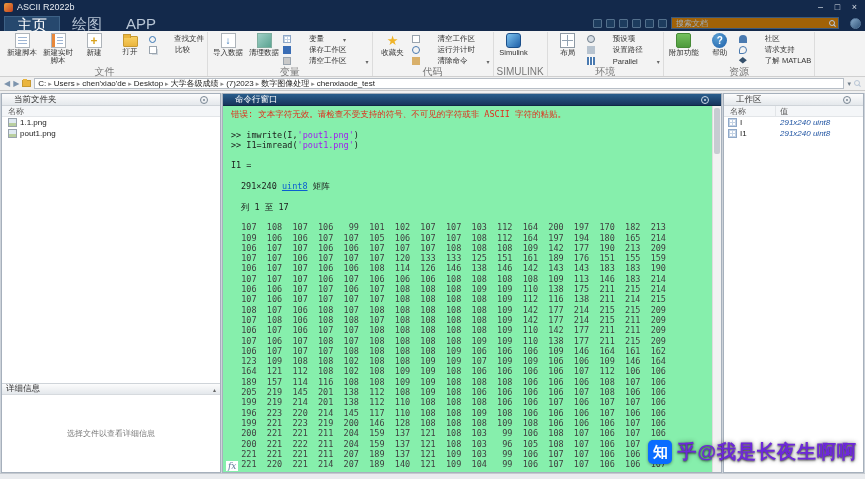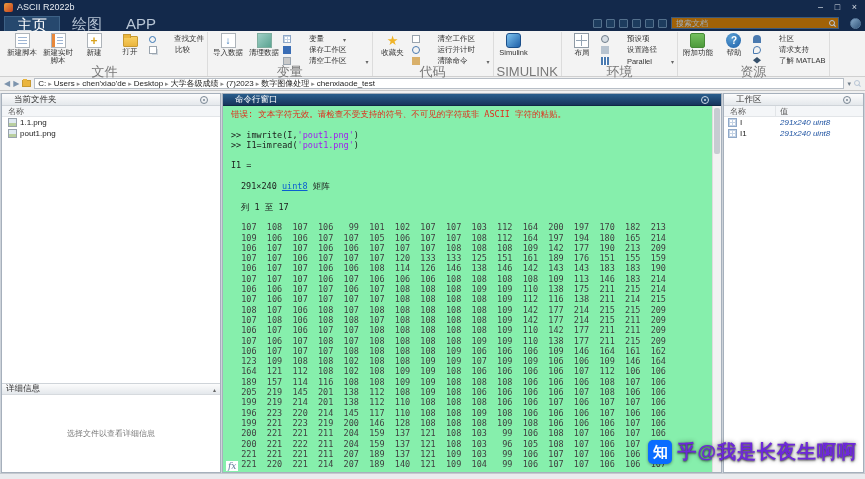--- a/index.html
+++ b/index.html
@@ -23,21 +23,21 @@
   .doc-search::placeholder{color:#9fb0c2;}
   .search-glass{width:7px;height:7px;position:relative;margin-left:-14px;}
   .search-glass::before{content:"";position:absolute;width:4px;height:4px;border:1px solid #b9c6d6;border-radius:50%;left:0;top:0;}
   .search-glass::after{content:"";position:absolute;width:3px;height:1px;background:#b9c6d6;transform:rotate(45deg);left:4px;top:5px;}
   .avatar{width:11px;height:11px;border-radius:50%;background:linear-gradient(135deg,#86a8c8,#33567c);border:1px solid #5a7a9c;margin-left:10px;}
 
   
   .ribbon{height:46px;background:#f3f3f3;border-bottom:1px solid #cfcfcf;display:flex;align-items:stretch;padding:1px 2px 0;}
   .rgroup{display:flex;flex-direction:column;padding:0 3px;border-right:1px solid #dcdcdc;}
   .rgroup-content{flex:1;display:flex;align-items:flex-start;gap:2px;}
-  .rgroup-label{font-size:13px;color:#777;text-align:center;height:9px;line-height:9px;white-space:nowrap;}
+  .rgroup-label{font-size:10px;color:#777;text-align:center;height:9px;line-height:9px;white-space:nowrap;}
   .rbtn-big{width:34px;display:flex;flex-direction:column;align-items:center;padding-top:1px;}
   .rlabel{font-size:7.5px;line-height:8px;color:#333;text-align:center;}
   .rcol{display:flex;flex-direction:column;gap:1px;padding-top:2px;}
   .rbtn-small{display:flex;align-items:center;gap:18px;font-size:7.5px;color:#333;height:10px;white-space:nowrap;}
   .caret{font-size:6px;color:#666;margin-left:1px;}
   .ric{width:15px;height:15px;margin-bottom:1px;position:relative;flex:none;}
   .ric-page{background:#fff;border:1px solid #aeb4ba;}
   .ric-page::after{content:"";position:absolute;left:2px;right:2px;top:3px;height:8px;background:repeating-linear-gradient(#9fb6d4 0 1px,transparent 1px 3px);}
   .ric-live{background:#fff;border:1px solid #aeb4ba;}
   .ric-live::before{content:"";position:absolute;left:0;top:0;bottom:0;width:3px;background:#e8883a;}

